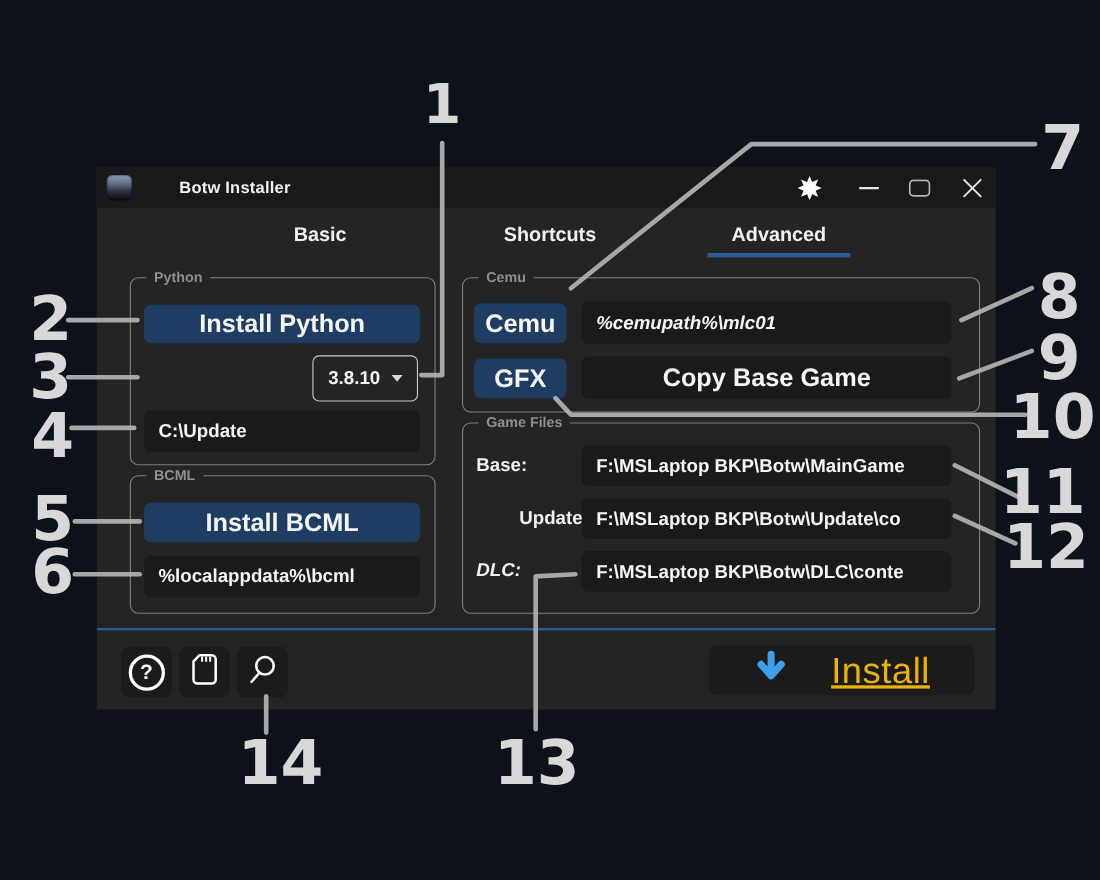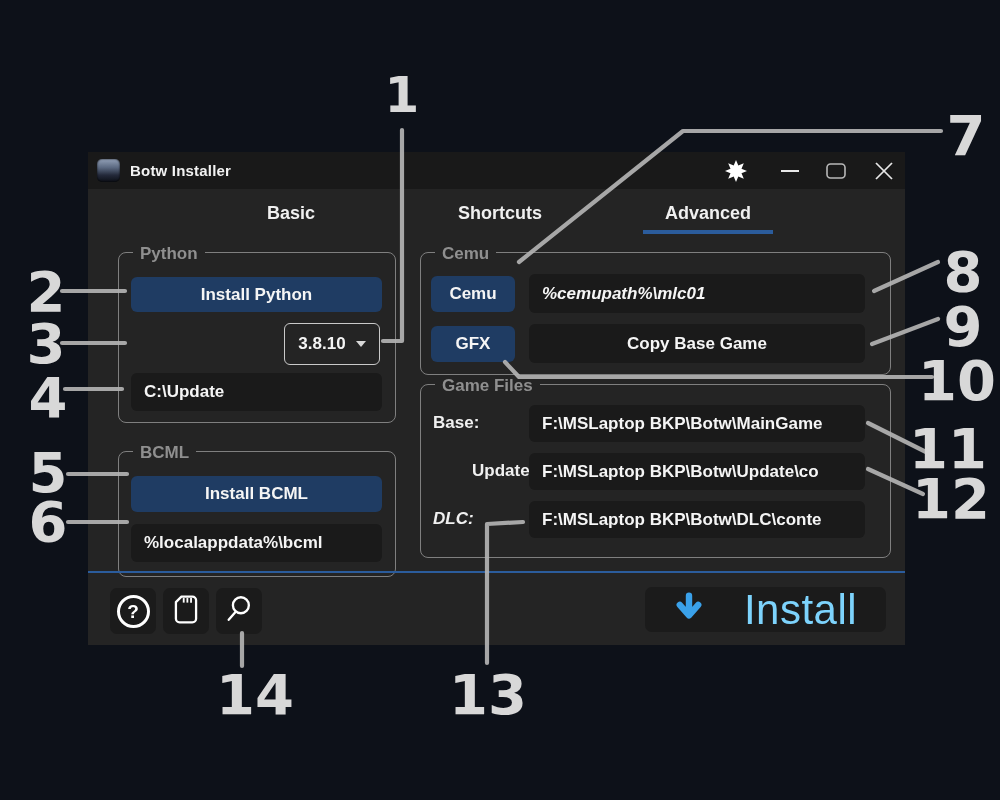--- a/index.html
+++ b/index.html
@@ -3,47 +3,47 @@
 <meta charset="utf-8">
 <style>
   html,body{margin:0;padding:0;}
   body{
     width:1000px;height:800px;position:relative;overflow:hidden;
     background:#0d1119;
     font-family:"Liberation Sans", sans-serif;
   }
   
   .window{position:absolute;left:88px;top:152px;width:817px;height:493px;background:#242424;}
-  .titlebar{position:absolute;left:0;top:0;width:100%;height:37px;background:#191919;display:flex;align-items:center;}
+  .titlebar{position:absolute;left:0;top:0;width:100%;height:37px;background:#191919;display:flex;align-items:center;gap:33px;}
   .app-icon{width:23px;height:23px;border-radius:5px;margin-left:9px;margin-right:10px;
     background:linear-gradient(180deg,#93a1b8 0%,#5a6880 38%,#23293a 70%,#0c0f16 100%);
     box-shadow:inset 0 0 2px #000;}
   .title-text{color:#f2f2f2;font-weight:bold;font-size:15px;letter-spacing:.2px;}
   .ctrl{position:absolute;top:0;height:37px;display:flex;align-items:center;justify-content:center;width:34px;}
   .ctrl svg{display:block;}
   .ctrl-sun{left:631px;}
   .ctrl-min{left:685px;}
   .ctrl-max{left:731px;}
   .ctrl-close{left:779px;}
 
   
   .tab{position:absolute;top:51px;transform:translateX(-50%);color:#f0f0f0;font-weight:bold;font-size:18px;}
   .tab-underline{position:absolute;top:78px;left:620px;width:130px;height:4px;background:#2b5c9c;transform:translateX(-50%);}
 
   
   .group{position:absolute;border:1px solid #7f7f7f;border-radius:8px;}
   .group-label{position:absolute;top:-9px;left:14px;background:#242424;padding:0 7px;
-    color:#8f8f8f;font-size:17px;font-weight:600;}
+    color:#8f8f8f;font-size:13px;font-weight:600;}
   .g-python{left:30px;top:100px;width:276px;height:169px;}
-  .g-bcml{left:30px;top:280px;width:276px;height:124px;margin-top:19px;}
+  .g-bcml{left:30px;top:280px;width:276px;height:124px;}
   .g-cemu{left:332px;top:100px;width:469px;height:121px;}
   .g-files{left:332px;top:232px;width:469px;height:172px;}
 
   .btn{position:absolute;border-radius:6px;display:flex;align-items:center;justify-content:center;
-    color:#f5f5f5;font-weight:bold;font-size:17px;cursor:default;}
+    color:#f5f5f5;font-weight:bold;font-size:23px;cursor:default;}
   .btn-blue{background:#1f3c63;}
   .btn-dark{background:#1a1a1a;}
   .field{position:absolute;border-radius:6px;background:#1a1a1a;display:flex;align-items:center;
     color:#f5f5f5;font-weight:bold;font-size:17px;padding:0 13px;white-space:nowrap;overflow:hidden;}
 
   
   .py-install{left:12px;top:24px;width:251px;height:35px;}
   .py-docs{left:12px;top:72px;width:141px;height:36px;}
   .py-version{position:absolute;left:165px;top:70px;width:94px;height:40px;border:1px solid #c9c9c9;border-radius:6px;
     display:flex;align-items:center;justify-content:center;gap:10px;color:#f5f5f5;font-weight:bold;font-size:17px;}
@@ -68,21 +68,21 @@
 
   
   .divider{position:absolute;left:0;top:419px;width:100%;height:2px;background:#2b5c9c;}
   .icon-btn{position:absolute;top:436px;width:46px;height:46px;background:#1b1b1b;border-radius:7px;
     display:flex;align-items:center;justify-content:center;}
   .ib-help{left:22px;} .ib-card{left:75px;} .ib-search{left:128px;}
   .help-ring{width:27px;height:27px;border:3px solid #fff;border-radius:50%;
     display:flex;align-items:center;justify-content:center;color:#fff;font-weight:bold;font-size:19px;line-height:1;}
   .install-btn{position:absolute;left:557px;top:435px;width:241px;height:45px;background:#1b1b1b;border-radius:7px;
     display:flex;align-items:center;justify-content:center;gap:40px;}
-  .install-text{color:#7dd3fc;font-size:42px;font-weight:400;letter-spacing:.5px;}
+  .install-text{color:#eab308;font-size:33px;font-weight:400;letter-spacing:.5px;text-decoration:underline;}
 
   
   .anno-layer{position:absolute;left:0;top:0;width:1000px;height:800px;pointer-events:none;z-index:10;}
   .anno-num{position:absolute;transform:translate(-50%,-50%);color:#d8d8d8;
     font-family:"DejaVu Sans", sans-serif;font-weight:bold;font-size:56px;z-index:11;pointer-events:none;}
 </style>
 </head>
 <body>
 
 <div class="window">

